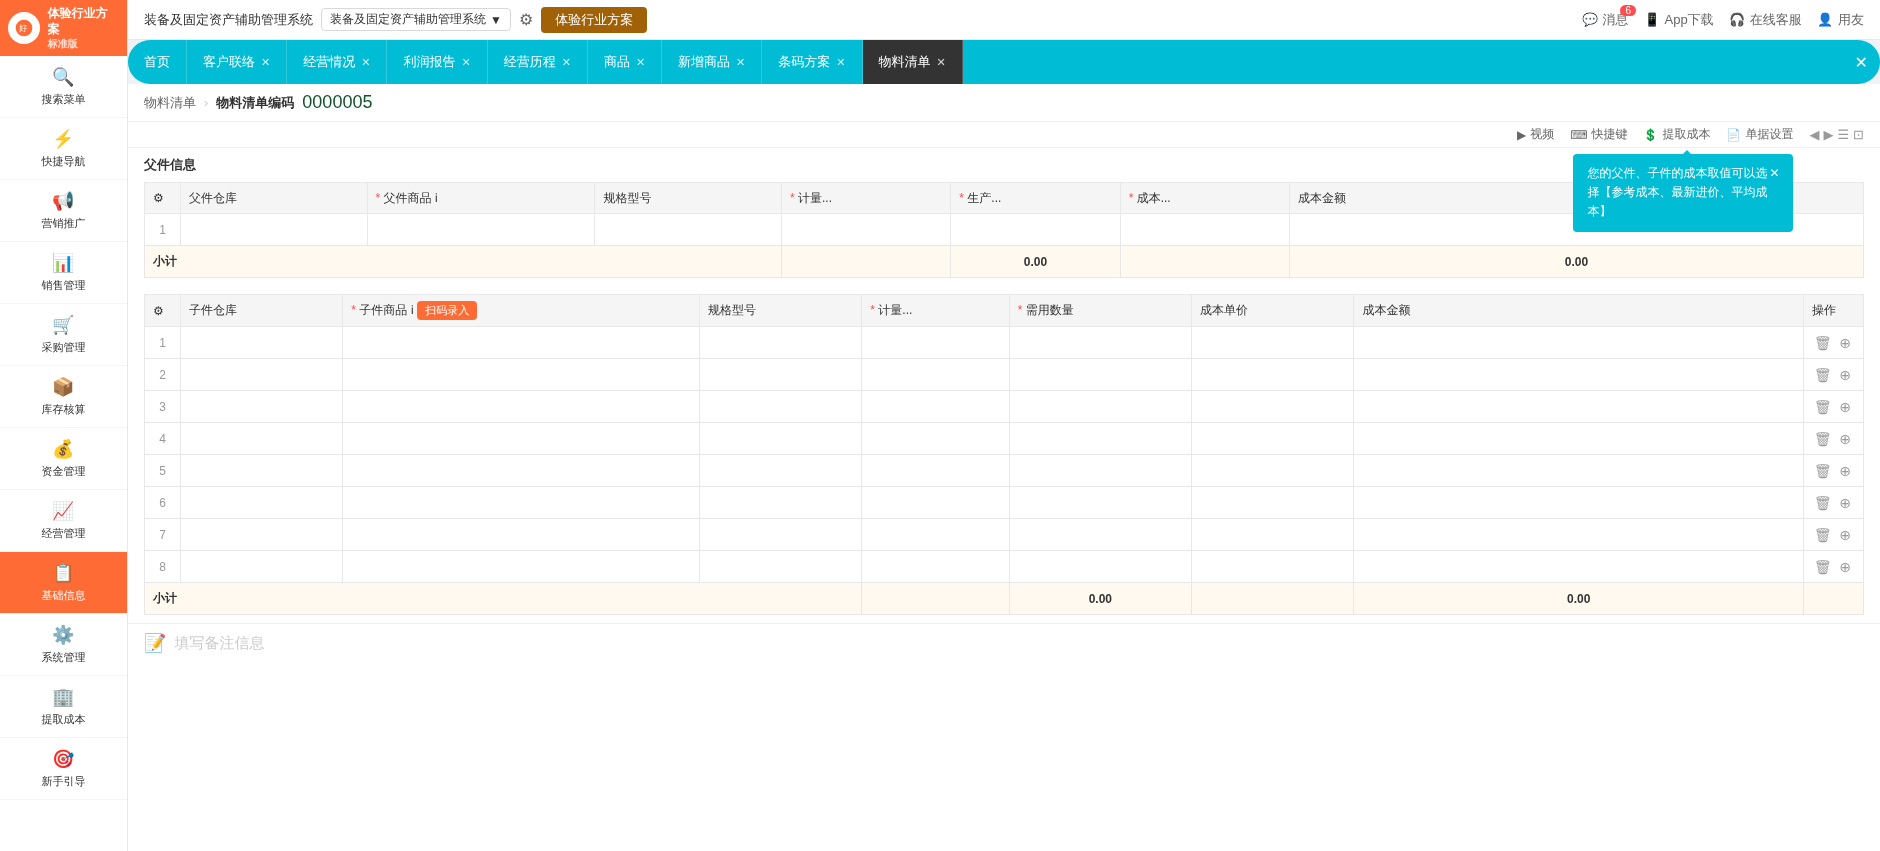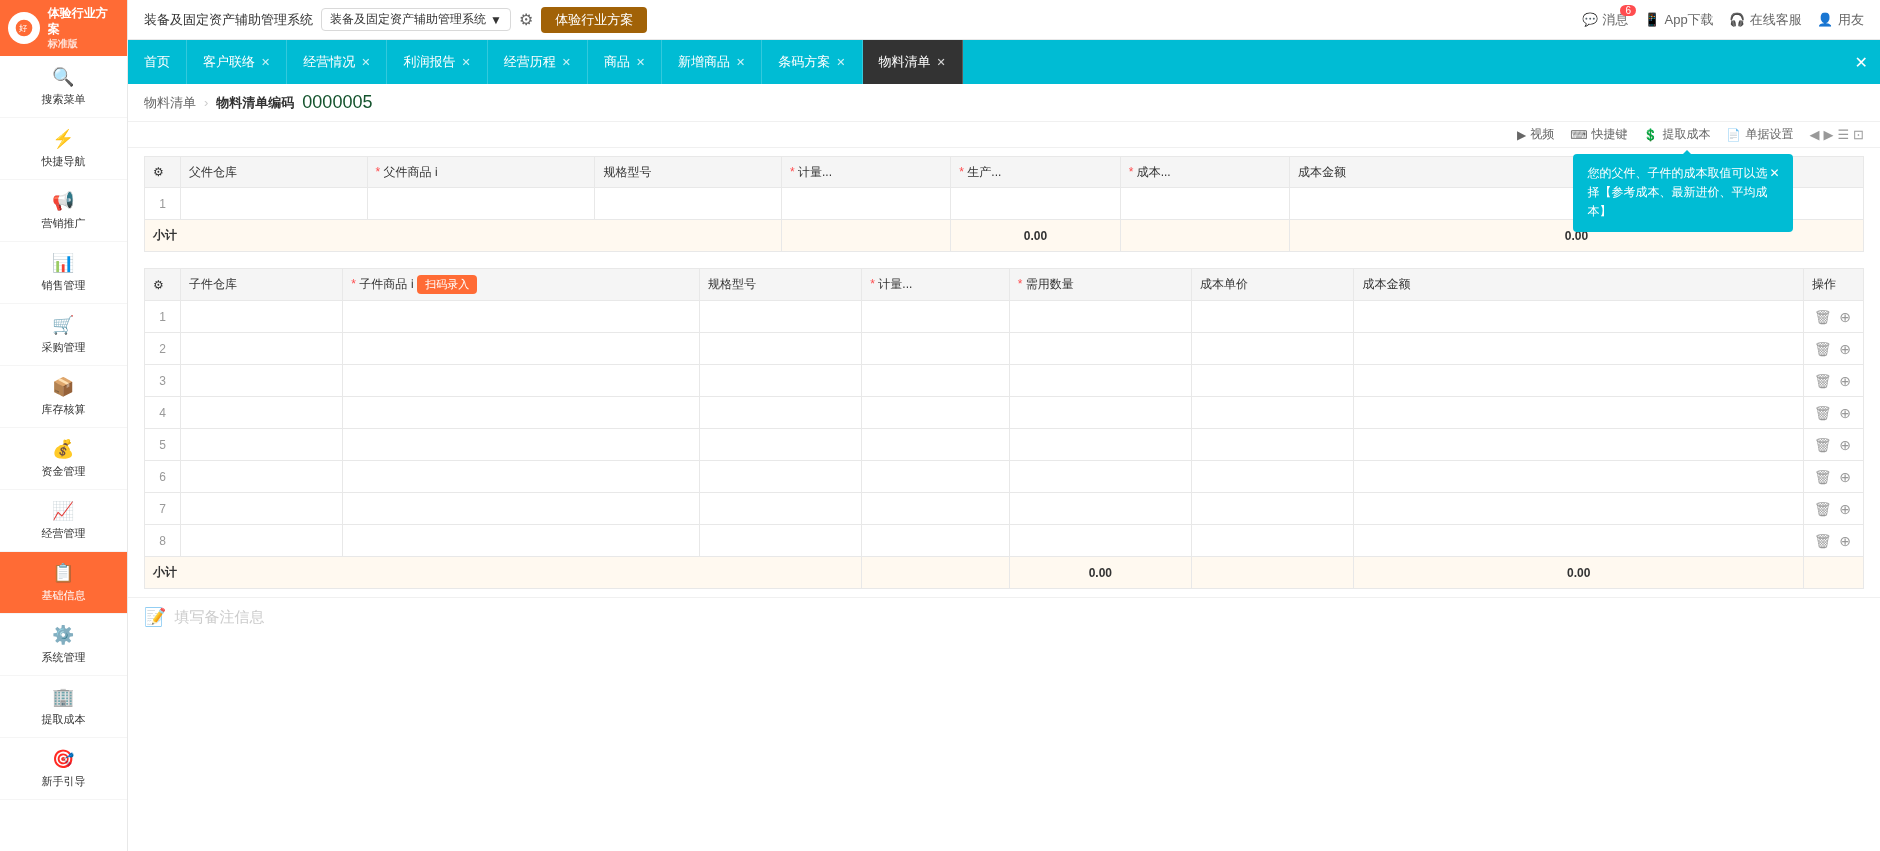--- a/index.html
+++ b/index.html
@@ -25,21 +25,21 @@
     .topbar-left { display: flex; align-items: center; gap: 8px; }
     .topbar-title { font-size: 13px; color: #333; }
     .topbar-select { border: 1px solid #d9d9d9; border-radius: 4px; padding: 2px 8px; font-size: 12px; background: #fff; cursor: pointer; display: flex; align-items: center; gap: 4px; }
     .topbar-gear { color: #666; cursor: pointer; font-size: 16px; }
     .topbar-btn { background: #a16207; color: #fff; border: none; border-radius: 4px; padding: 4px 14px; font-size: 13px; cursor: pointer; }
     .topbar-right { display: flex; align-items: center; gap: 16px; color: #666; font-size: 13px; }
     .topbar-right-item { display: flex; align-items: center; gap: 4px; cursor: pointer; position: relative; }
     .badge { position: absolute; top: -6px; right: -8px; background: #ff4d4f; color: #fff; border-radius: 10px; font-size: 10px; padding: 0 4px; min-width: 16px; text-align: center; }
 
     
-    .nav-tabs { background: #00bcd4; display: flex; align-items: center; height: 44px; flex-shrink: 0; overflow: hidden; }
+    .nav-tabs { background: #00bcd4; display: flex; align-items: center; height: 44px; flex-shrink: 0; overflow: hidden; border-radius: 22px; }
     .nav-tab { color: #fff; padding: 0 16px; height: 44px; display: flex; align-items: center; gap: 6px; cursor: pointer; font-size: 13px; white-space: nowrap; border-right: 1px solid rgba(255,255,255,0.2); }
     .nav-tab.active { background: #333; }
     .nav-tab .close-x { font-size: 11px; opacity: 0.8; }
     .nav-close-all { margin-left: auto; color: #fff; padding: 0 12px; cursor: pointer; font-size: 16px; }
 
     
     .content { flex: 1; background: #fff; overflow-y: auto; display: flex; flex-direction: column; }
 
     
     .breadcrumb-bar { display: flex; align-items: center; padding: 8px 16px; border-bottom: 1px solid #f0f0f0; gap: 8px; flex-shrink: 0; }
@@ -246,20 +246,21 @@
       </div>
       <div style="display:flex;gap:4px;align-items:center;">
         <span style="cursor:pointer;color:#999;">◀</span>
         <span style="cursor:pointer;color:#999;">▶</span>
         <span style="cursor:pointer;color:#999;">☰</span>
         <span style="cursor:pointer;color:#999;">⊡</span>
       </div>
     </div>
 
     <div class="section">
+      <div class="section-title">父件信息</div>
       <table class="data-table">
         <thead>
           <tr>
             <th style="width:36px;">⚙</th>
             <th>父件仓库</th>
             <th><span style="color:#ff4d4f;">*</span> 父件商品 ℹ</th>
             <th>规格型号</th>
             <th><span style="color:#ff4d4f;">*</span> 计量...</th>
             <th><span style="color:#ff4d4f;">*</span> 生产...</th>
             <th><span style="color:#ff4d4f;">*</span> 成本...</th>

